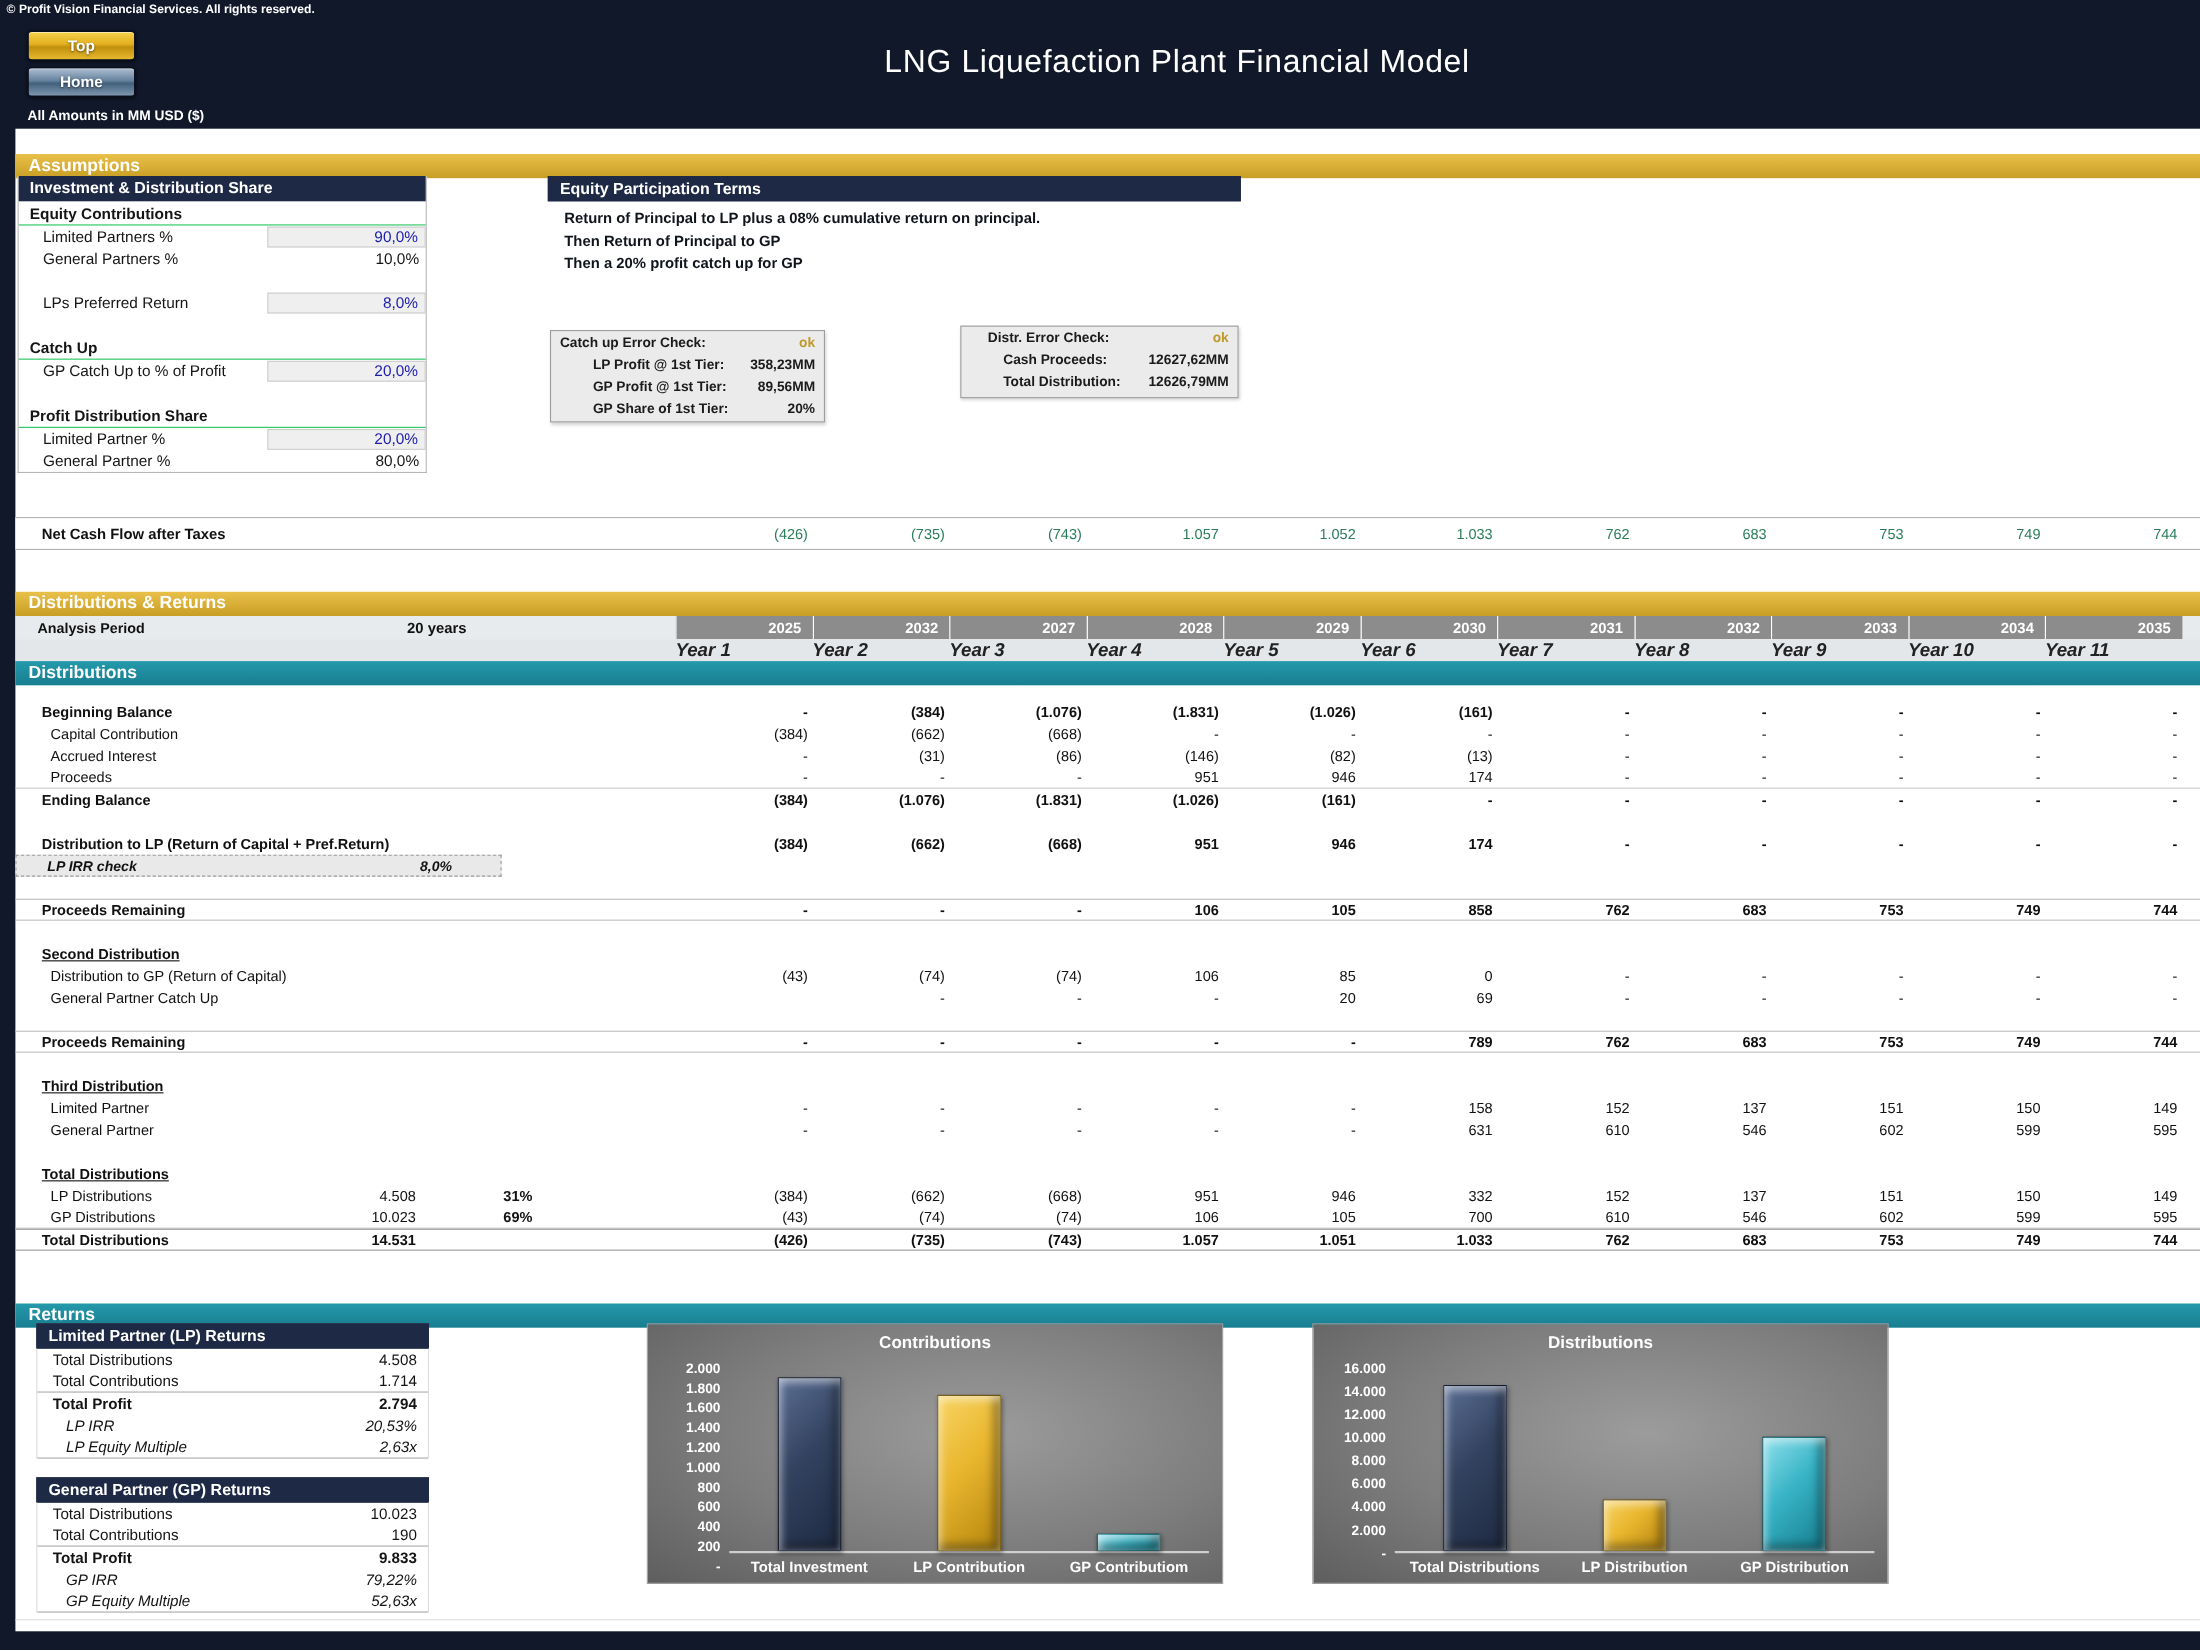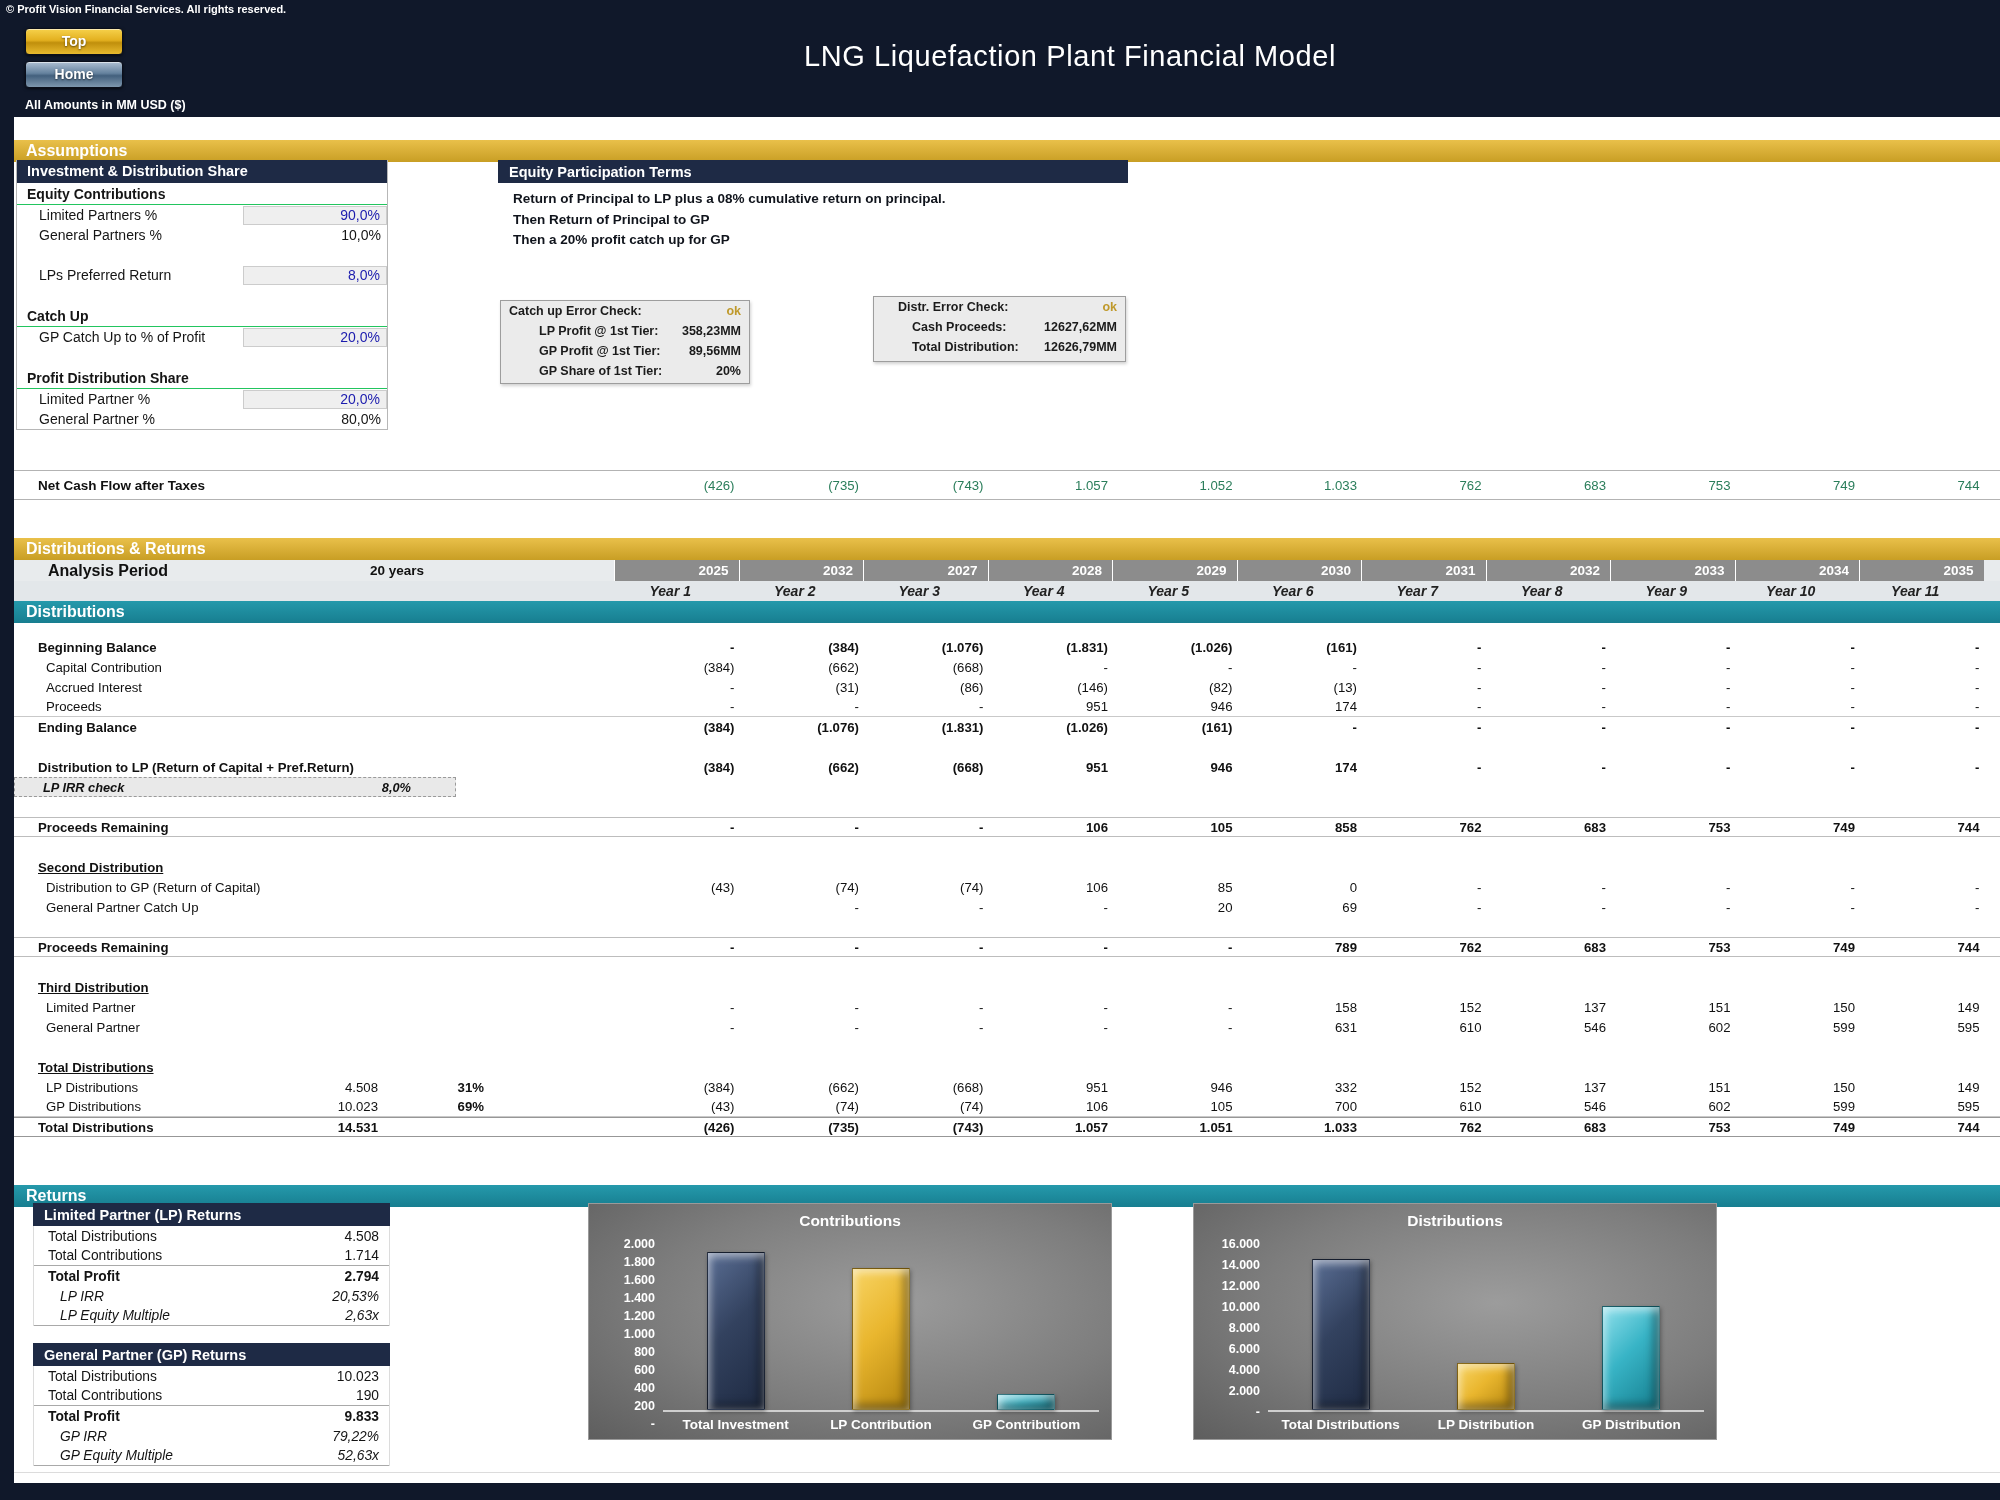--- a/index.html
+++ b/index.html
@@ -60,27 +60,27 @@
   .errbox.b2 .et { padding-left:24px; }
 
   
   .ncf { position:absolute; left:14px; right:0; top:470px; height:30px; border-top:1px solid #b3b3b3; border-bottom:1px solid #b3b3b3;
          display:flex; align-items:center; background:#fff; }
   .ncf .nlabel { width:600px; padding-left:24px; font-weight:bold; font-size:13.5px; color:#111; }
   .ncell { width:124.5px; text-align:right; padding-right:4px; font-size:13.2px; color:#2a7d5a; }
 
   
   .trow1 { position:absolute; left:14px; right:0; top:560px; height:21px; background:#e8ebed; display:flex; align-items:center; }
-  .trow1 .alabel { width:356px; padding-left:34px; font-weight:bold; font-size:16px; color:#111; }
+  .trow1 .alabel { width:356px; padding-left:20px; font-weight:bold; font-size:13px; color:#111; }
   .trow1 .avalue { width:244px; font-weight:bold; font-size:13.5px; color:#111; }
   .ycell { width:124.5px; height:21px; background:#8c8c8c; border-left:1px solid #fff; color:#fff;
            font-weight:bold; font-size:13.5px; text-align:right; line-height:21px; padding-right:10px; }
   .trow2 { position:absolute; left:14px; right:0; top:581px; height:20px; background:#e3e7ea; display:flex; align-items:center; }
   .trow2 .gap { width:600px; }
-  .ylcell { width:124.5px; text-align:center; padding-right:12px; font-style:italic; font-weight:bold; font-size:14px; color:#222; }
+  .ylcell { width:124.5px; text-align:left; padding-right:12px; font-style:italic; font-weight:bold; font-size:17px; color:#222; }
 
   
   .dtable { position:absolute; left:14px; right:0; top:623px; padding-top:14px; background:transparent; }
   .trow { display:flex; align-items:center; height:20px; font-size:13.2px; color:#111; }
   .trow.spacer { height:20px; }
   .trow.bold { font-weight:bold; }
   .trow.total { border-top:1px solid #bdbdbd; border-bottom:1px solid #bdbdbd; }
   .trow.grand { border-top:1px solid #979797; border-bottom:1px solid #979797; }
   .trow.bline { border-bottom:1px solid #c9c9c9; }
   .tlabel { width:246px; padding-left:24px; white-space:nowrap; overflow:visible; flex:none; }

